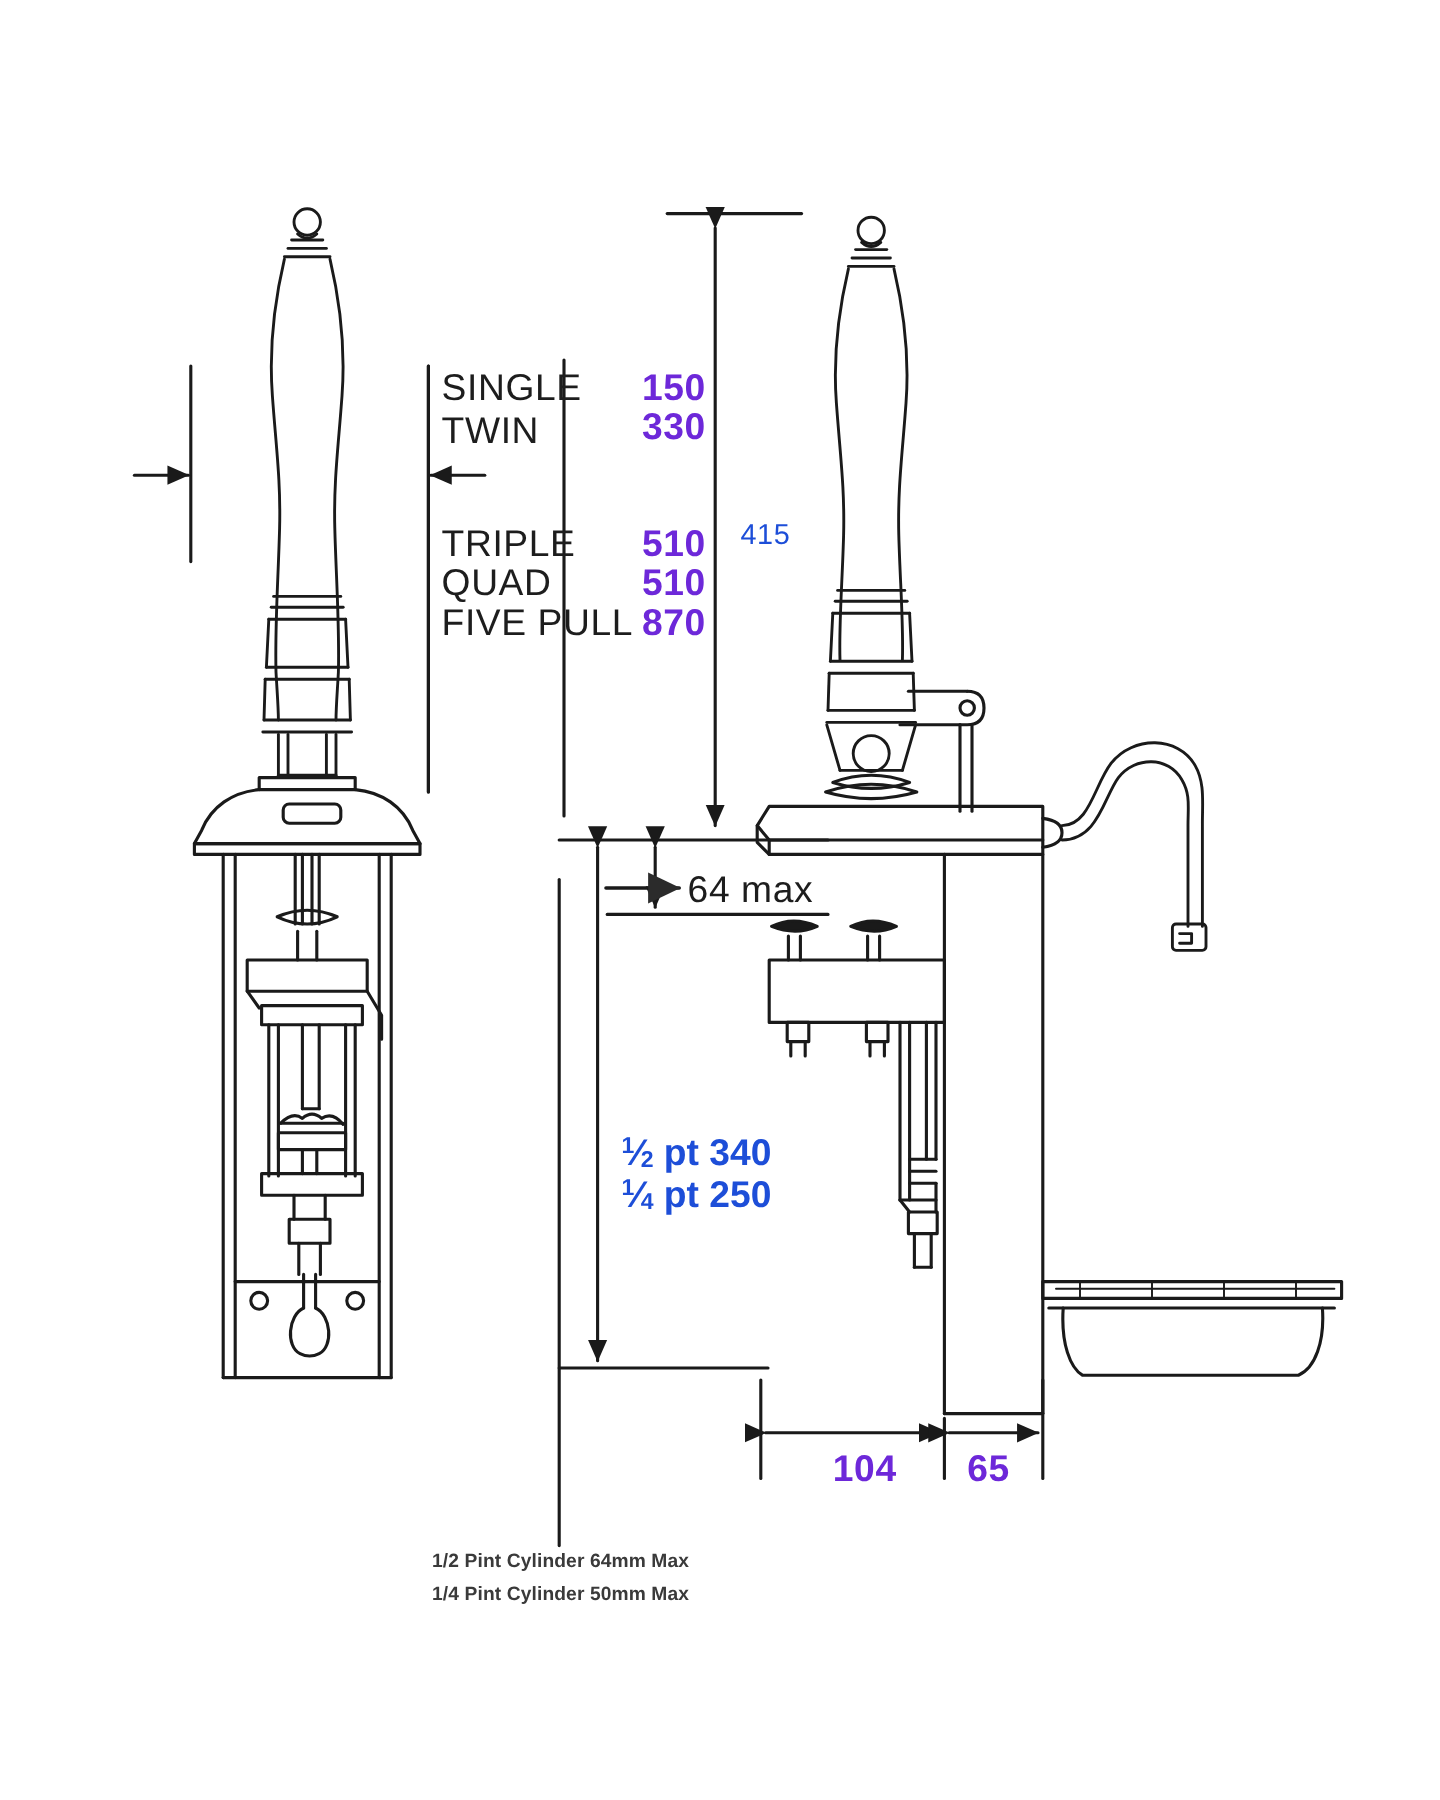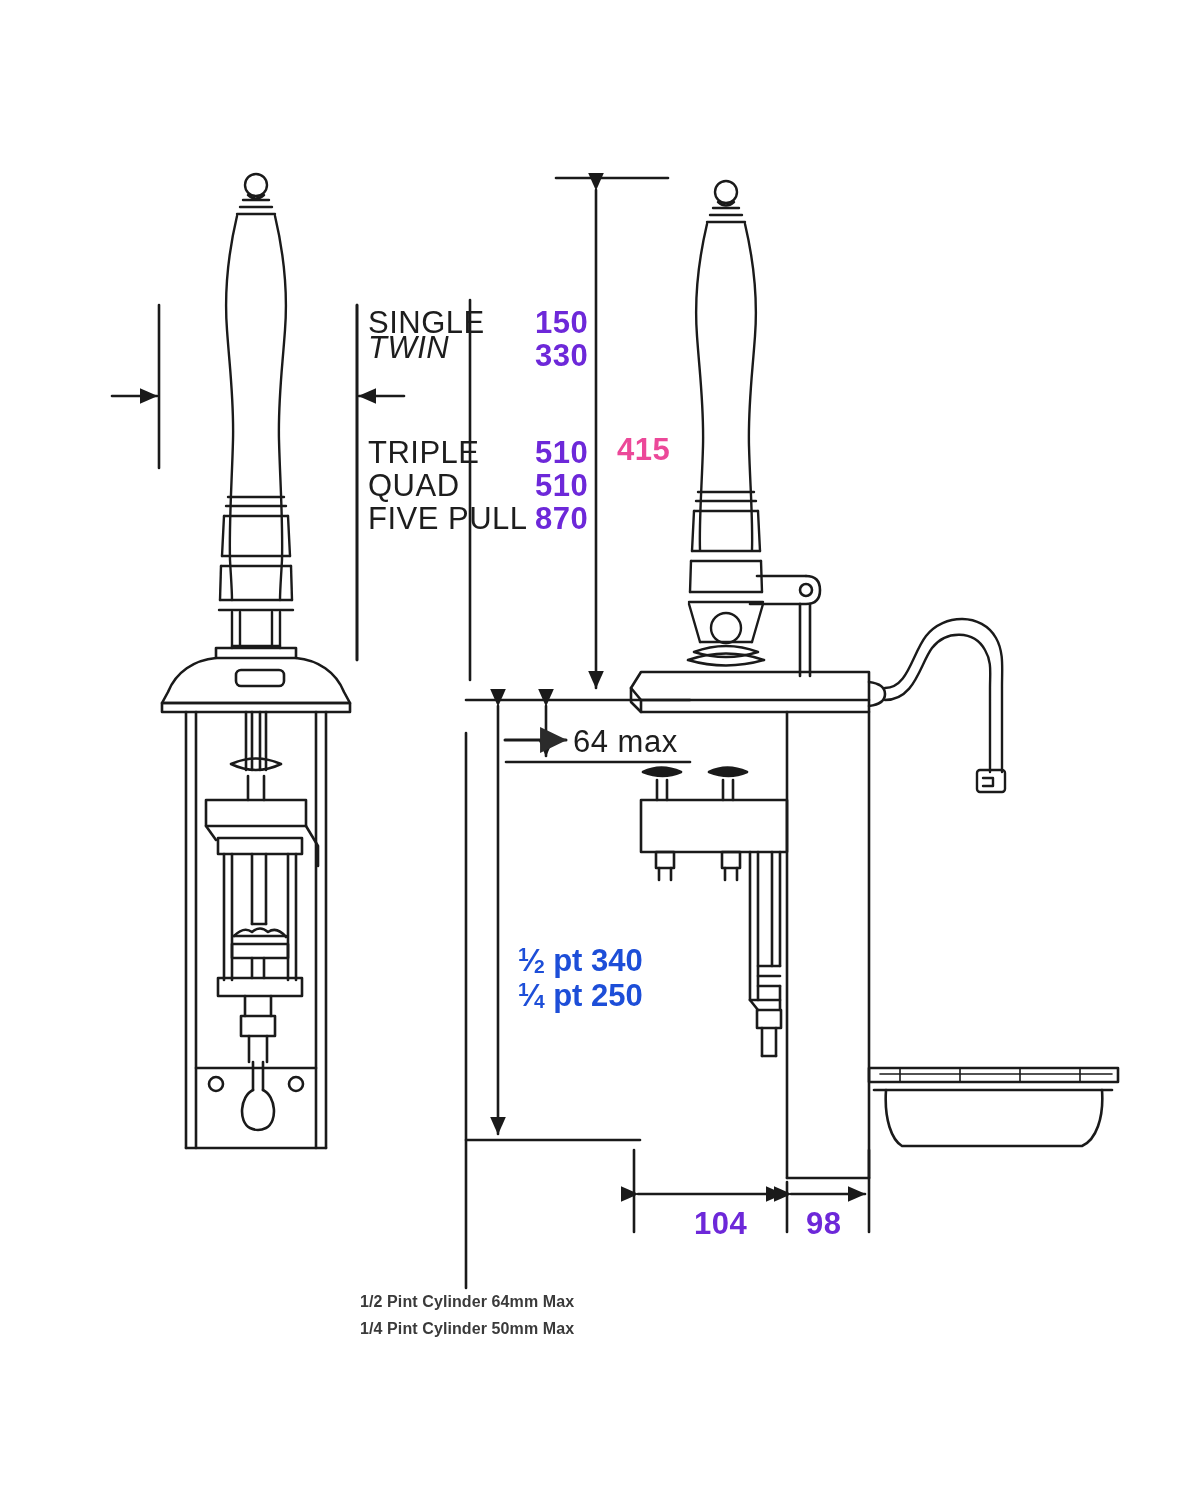--- a/index.html
+++ b/index.html
@@ -36,24 +36,24 @@
     letter-spacing: 0.5px;
     color: #1d1d1d;
   }
   .dim-num {
     font-size: 31px;
     font-weight: 600;
     letter-spacing: 0.5px;
     color: #6d28d9;
   }
   .dim-bold {
-    font-size: 31px;
-    font-weight: 700;
+    font-size: 24px;
+    font-weight: 400;
     letter-spacing: 0.5px;
-    color: #ec4899;
+    color: #1d4ed8;
   }
   .caption {
     font-size: 33px;
     font-weight: 700;
     letter-spacing: 0.2px;
     color: #1a1a1a;
     line-height: 1.16;
   }
   .note {
     font-size: 16px;
@@ -370,21 +370,21 @@
         <path d="M357,305 L357,660"></path>
         <path d="M470,300 L470,680"></path>
       </g>
 
     </g>
   </svg>
 
   <div class="txt dim-label" style="left:368px; top:305px;">SINGLE</div>
   <div class="txt dim-num" style="left:535px; top:305px;">150</div>
 
-  <div class="txt dim-label" style="left:368px; top:330px;font-style:italic;">TWIN</div>
+  <div class="txt dim-label" style="left:368px; top:341px;">TWIN</div>
   <div class="txt dim-num" style="left:535px; top:338px;">330</div>
 
   <div class="txt dim-label" style="left:368px; top:435px;">TRIPLE</div>
   <div class="txt dim-num" style="left:535px; top:435px;">510</div>
 
   <div class="txt dim-label" style="left:368px; top:468px;">QUAD</div>
   <div class="txt dim-num" style="left:535px; top:468px;">510</div>
 
   <div class="txt dim-label" style="left:368px; top:501px;">FIVE PULL</div>
   <div class="txt dim-num" style="left:535px; top:501px;">870</div>
@@ -399,19 +399,19 @@
     <span>340</span>
   </div>
 
   <div class="txt frac" style="left:518px; top:978px;">
     <sup>1</sup>⁄<sub>4</sub>
     <span>pt</span>
     <span>250</span>
   </div>
 
   <div class="txt dim-num" style="left:694px; top:1206px;">104</div>
-  <div class="txt dim-num" style="left:806px; top:1206px;">98</div>
+  <div class="txt dim-num" style="left:806px; top:1206px;">65</div>
 
 
   <div class="txt note" style="left:360px; top:1293px;">1/2 Pint Cylinder 64mm Max</div>
   <div class="txt note" style="left:360px; top:1320px;">1/4 Pint Cylinder 50mm Max</div>
 
 </div>
 
 </body></html>

